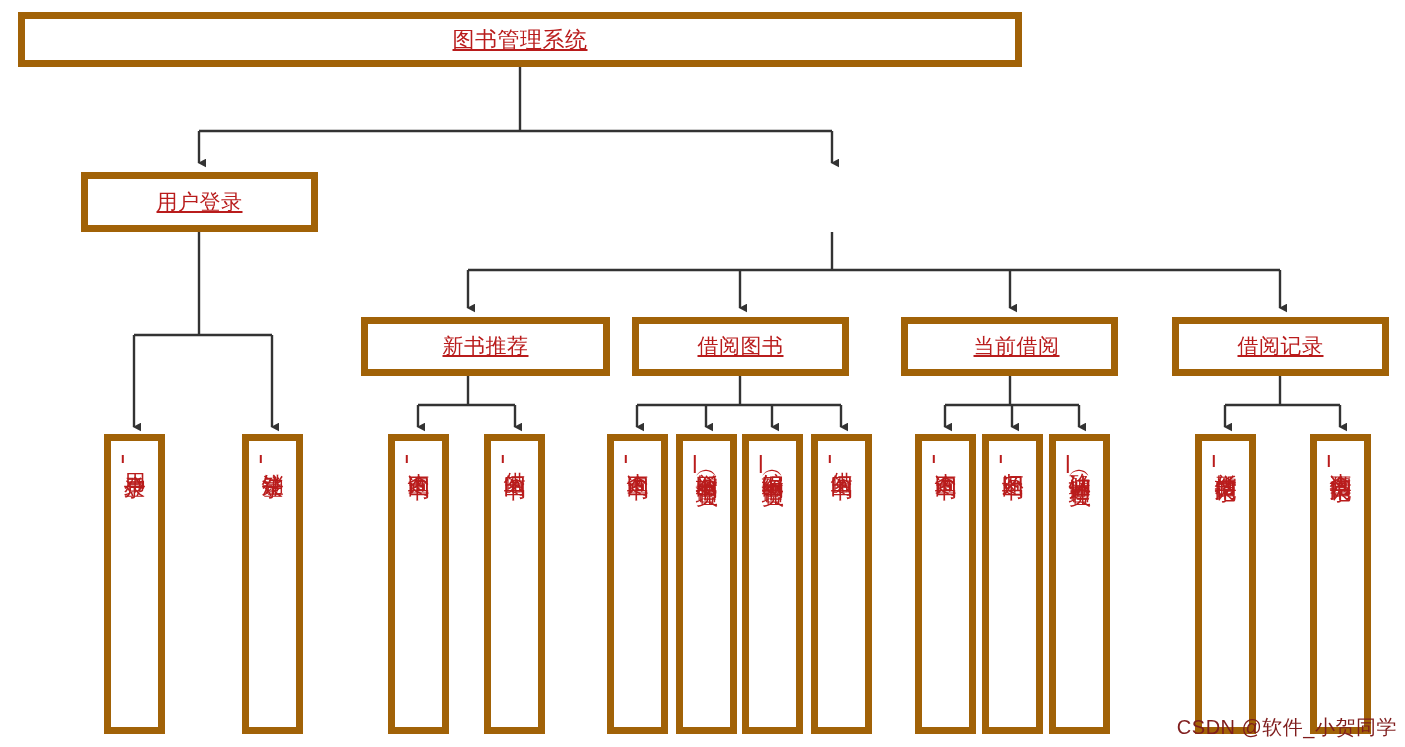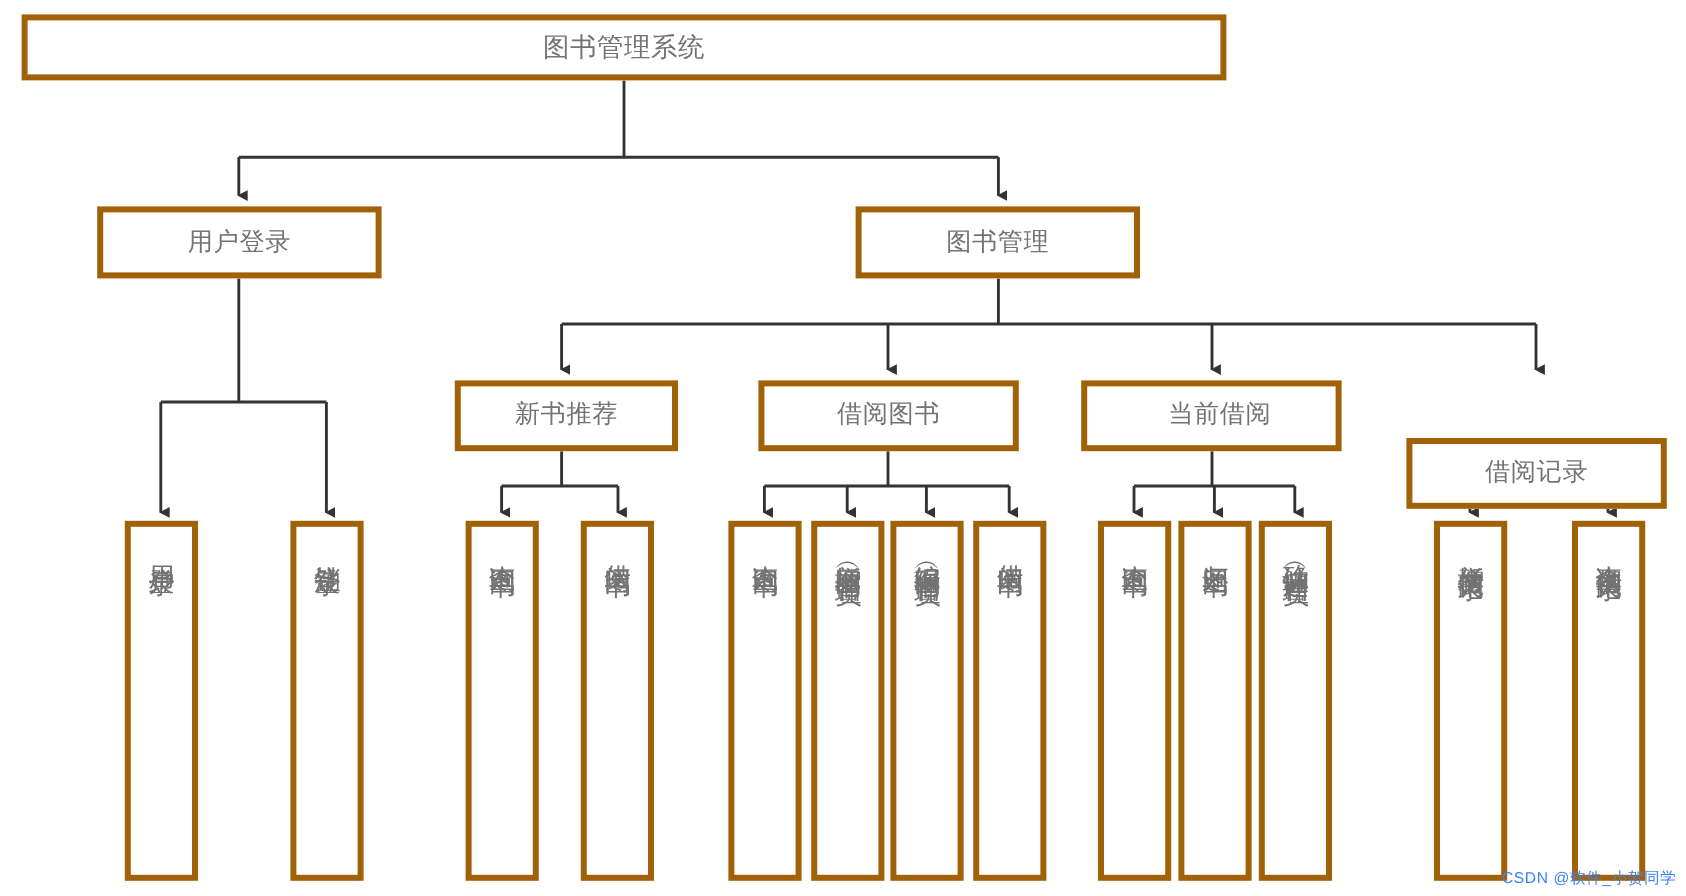--- a/index.html
+++ b/index.html
@@ -22,25 +22,26 @@
     left: 0;
     top: 0;
     width: 1405px;
     height: 747px;
     pointer-events: none;
   }
   .node {
     position: absolute;
     box-sizing: border-box;
     background: #ffffff;
-    border: 5px solid #a16207;
+    border: 7px solid #a16207;
     display: flex;
     align-items: center;
     justify-content: center;
-    color: #737373;
+    color: #b91c1c;
+    text-decoration: underline;
   }
   .node .lbl {
     display: block;
     text-align: center;
     line-height: 1.18;
   }
   .node.horiz .lbl {
     font-size: 21px;
     letter-spacing: 0.5px;
   }
@@ -57,22 +58,22 @@
     text-orientation: upright;
     font-size: 22px;
     line-height: 1.30;
     letter-spacing: 2px;
     max-height: 272px;
   }
   #watermark {
     position: absolute;
     right: 8px;
     bottom: 6px;
-    font-size: 13px;
-    color: #3b82f6;
+    font-size: 20px;
+    color: #7f1d1d;
     letter-spacing: 0.5px;
     white-space: nowrap;
   }
 </style>
 </head>
 <body>
 
 <div id="canvas">
 
   <svg class="wires" viewBox="0 0 1405 747">
@@ -125,34 +126,31 @@
     </g>
   </svg>
 
   <div class="node horiz root" style="left:18px; top:12px; width:1004px; height:55px;">
     <span class="lbl">图书管理系统</span>
   </div>
 
   <div class="node horiz" style="left:81px; top:172px; width:237px; height:60px;">
     <span class="lbl">用户登录</span>
   </div>
-  <div class="node horiz" style="left:713px; top:172px; width:237px; height:60px;">
-    <span class="lbl">图书管理</span>
-  </div>
 
-  <div class="node horiz" style="left:361px; top:317px; width:186px; height:59px;margin-left:18px;">
+  <div class="node horiz" style="left:361px; top:317px; width:249px; height:59px;">
     <span class="lbl">新书推荐</span>
   </div>
   <div class="node horiz" style="left:632px; top:317px; width:217px; height:59px;">
     <span class="lbl">借阅图书</span>
   </div>
   <div class="node horiz" style="left:901px; top:317px; width:217px; height:59px;padding-left:14px;">
     <span class="lbl">当前借阅</span>
   </div>
-  <div class="node horiz" style="left:1172px; top:317px; width:217px; height:59px;margin-top:48px;">
+  <div class="node horiz" style="left:1172px; top:317px; width:217px; height:59px;">
     <span class="lbl">借阅记录</span>
   </div>
 
   <div class="node leaf" style="left:104px; top:434px; width:61px; height:300px;">
     <span class="lbl">用户登录</span>
   </div>
   <div class="node leaf" style="left:242px; top:434px; width:61px; height:300px;">
     <span class="lbl">注销登录</span>
   </div>
 

